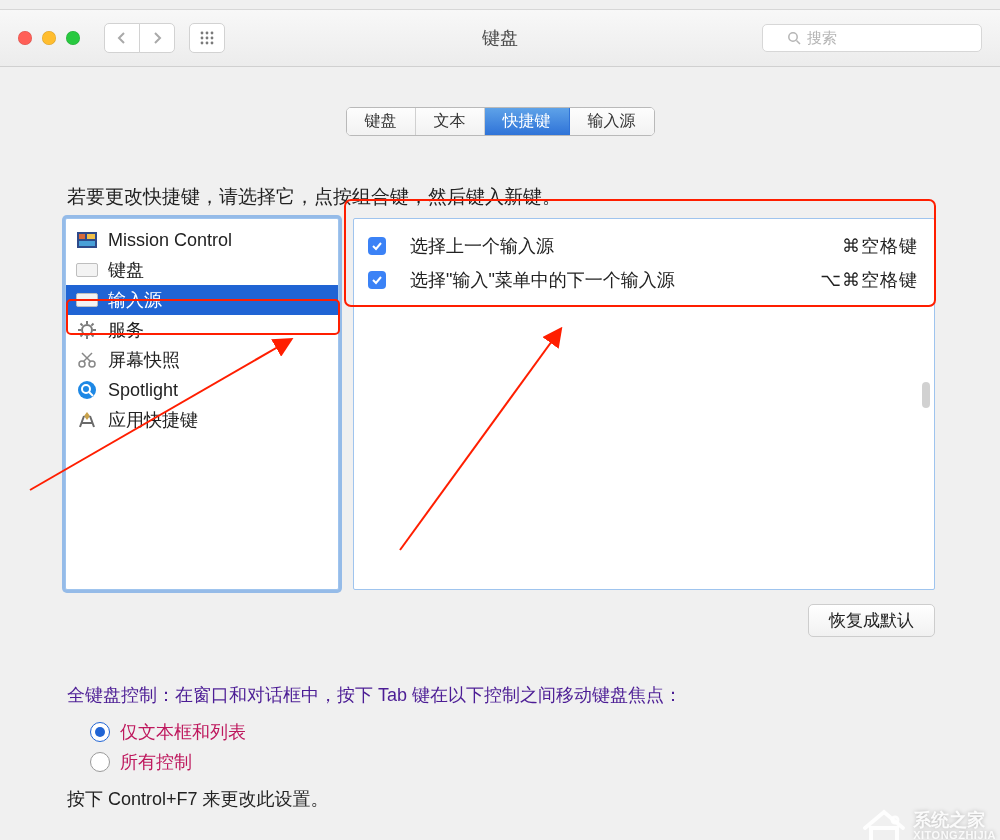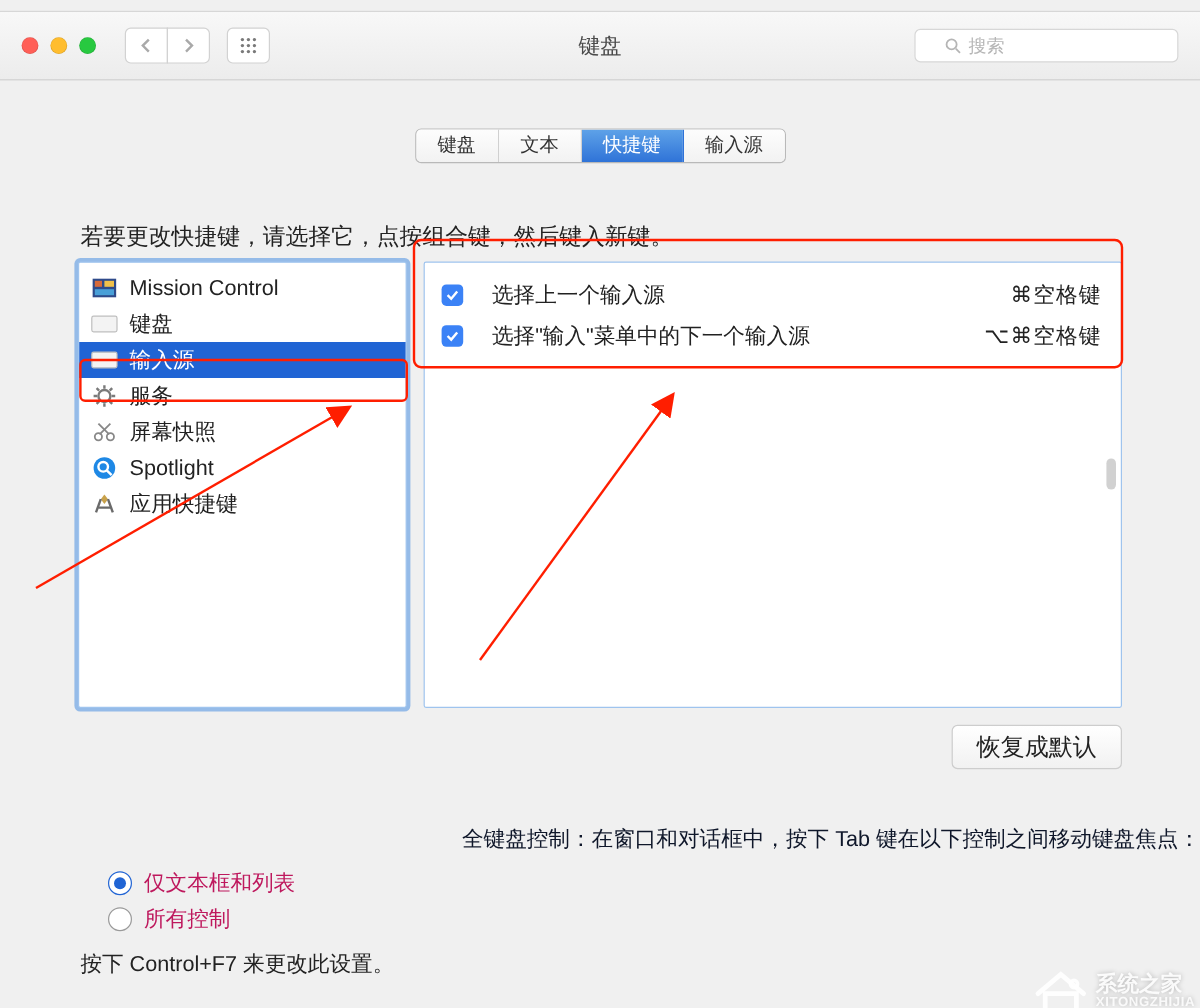--- a/index.html
+++ b/index.html
@@ -31,22 +31,22 @@
   .catlist li { display:flex; align-items:center; height:30px; padding:0 10px; font-size:18px; color:#222;}
   .catlist li.selected { background:#2064D4; color:#FFFFFF;}
   .caticon { width:22px; height:18px; margin-right:10px; display:inline-flex; align-items:center; justify-content:center; }
   .shortcutlist { list-style:none; margin:0; padding:10px 16px 0 14px;}
   .shortcutlist li { display:flex; align-items:center; height:34px; font-size:18px; color:#222;}
   .chk { width:18px; height:18px; border-radius:4px; background:#3B82F6; display:inline-flex; align-items:center; justify-content:center; margin-right:24px; flex:none;}
   .chk svg{stroke:#fff;}
   .sc-label{flex:none;}
   .sc-keys { margin-left:auto; font-size:18px; letter-spacing:1px; color:#222;}
   .restore-row { display:flex; justify-content:flex-end; margin:14px 65px 0 0;}
-  .btn { background:linear-gradient(#FFFFFF,#F1F1F1); border:1px solid #CDCDCD; border-radius:5px; padding:4px 20px; font-size:20px; color:#222;}
-  .fka { margin:46px 0 0 67px; font-size:18px; color:#0f172a;text-align:right;}
+  .btn { background:linear-gradient(#FFFFFF,#F1F1F1); border:1px solid #CDCDCD; border-radius:5px; padding:4px 20px; font-size:17px; color:#222;}
+  .fka { margin:46px 0 0 67px; font-size:18px; color:#4c1d95;}
   .radios { margin:10px 0 0 90px; }
   .radio-row{display:flex;align-items:center;height:30px;font-size:18px;color:#be185d;}
   .radio{width:18px;height:18px;border-radius:50%;border:1px solid #9a9a9a;margin-right:10px;display:inline-flex;align-items:center;justify-content:center;background:#fff;}
   .radio.checked{border-color:#2064D4;}
   .radio.checked .dot{width:10px;height:10px;border-radius:50%;background:#2064D4;}
   .fka-hint{margin:10px 0 0 67px;font-size:18px;color:#222;}
   .scrolltrack{position:absolute;right:2px;top:20%;bottom:20%;width:10px;}
   .scrollthumb{position:absolute;top:40%;width:8px;height:26px;border-radius:4px;background:rgba(0,0,0,0.18);}
   
   .anno{position:absolute;pointer-events:none;}

